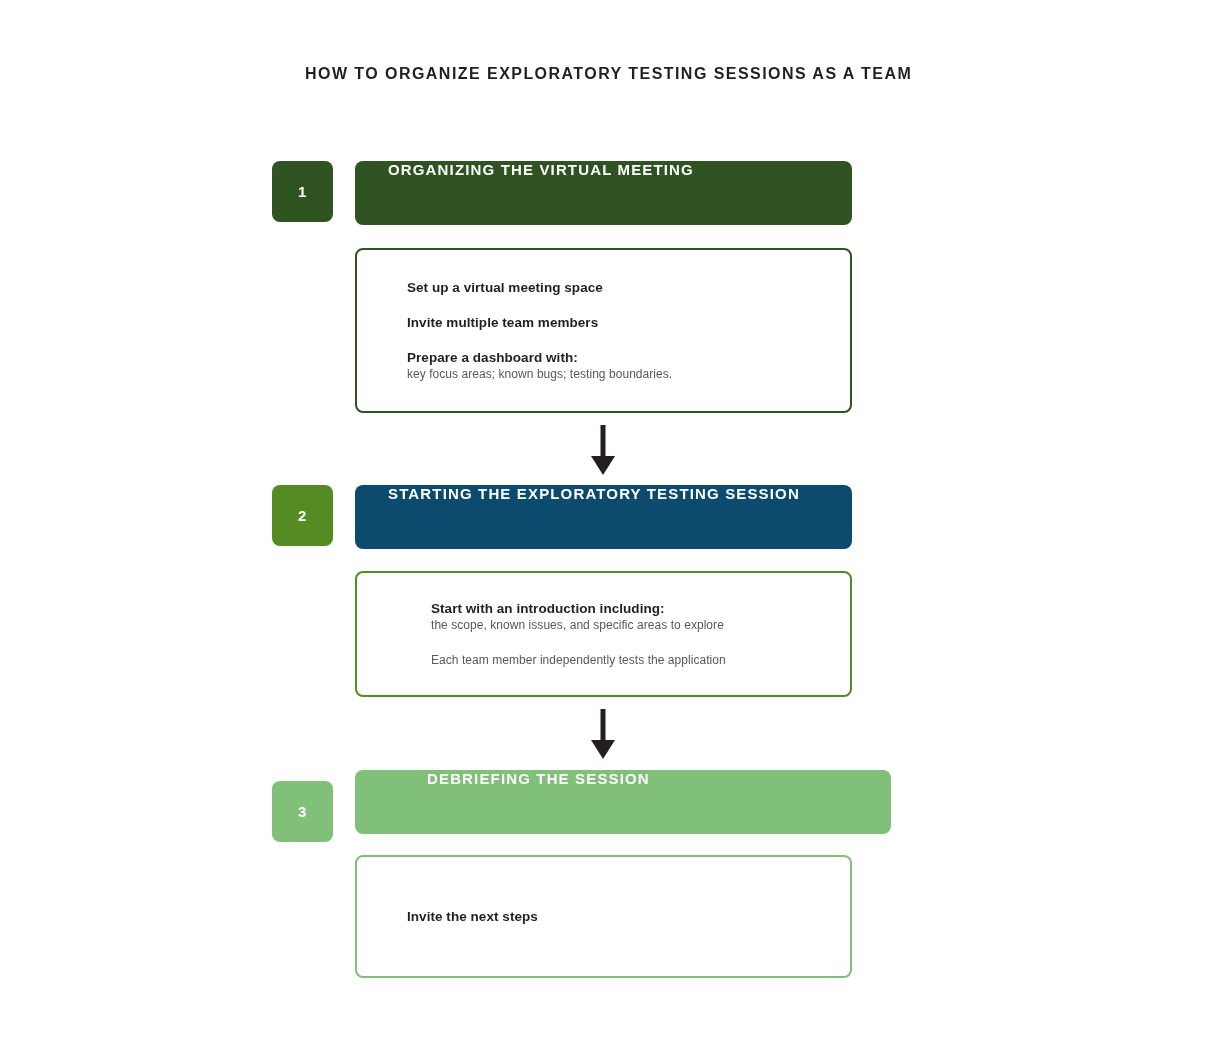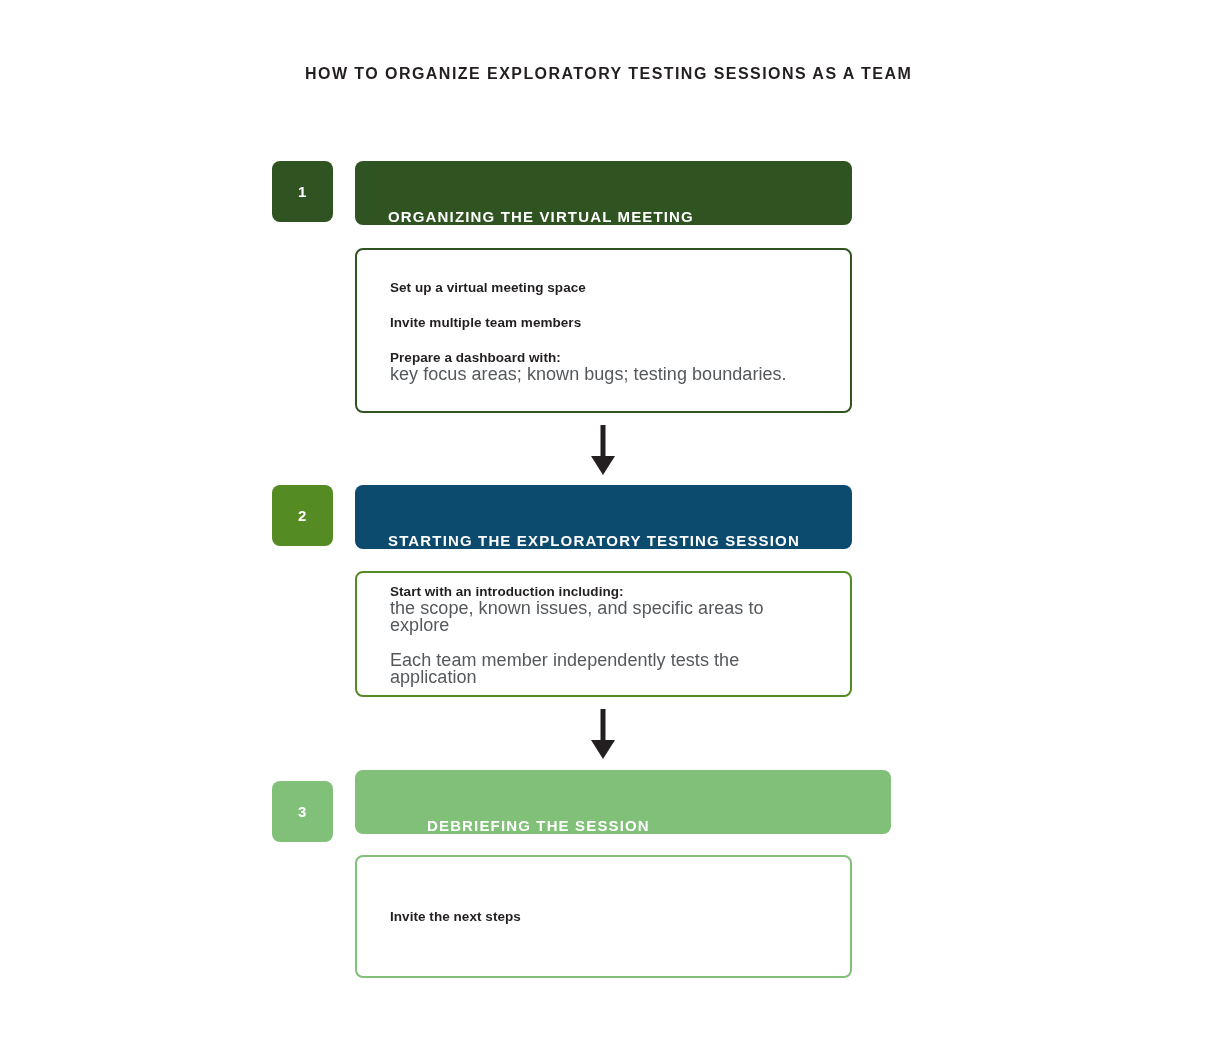--- a/index.html
+++ b/index.html
@@ -55,21 +55,21 @@
     justify-content: center;
   }
 
   .header-bar {
     position: absolute;
     left: 355px;
     width: 497px;
     height: 64px;
     border-radius: 8px;
     display: flex;
-    align-items: flex-end;
+    align-items: flex-start;
   }
 
   .header-label {
     margin-left: 33px;
     color: #ffffff;
     font-size: 15px;
     font-weight: bold;
     letter-spacing: 1.15px;
     white-space: nowrap;
   }
@@ -84,41 +84,42 @@
     border-style: solid;
     border-width: 2px;
   }
 
   .content-inner {
     padding: 0 33px;
     height: 100%;
     display: flex;
     flex-direction: column;
     justify-content: center;
+    margin-left: 17px;
   }
 
   .para {
     margin: 0;
   }
   .para + .para {
     margin-top: 18px;
   }
 
   .para .lead {
     display: block;
     font-size: 13.5px;
     font-weight: bold;
     color: #231f20;
     line-height: 17px;
     letter-spacing: 0.05px;
   }
 
   .para .sub {
     display: block;
-    font-size: 18px;
+    font-size: 12px;
     font-weight: normal;
     color: #55595c;
     line-height: 17px;
     letter-spacing: 0.05px;
   }
 
   
   .arrow {
     position: absolute;
     left: 588px;
@@ -169,21 +170,21 @@
   <div class="step">
 
     <div class="badge" style="left:272px; top:485px; background:#558b23;">
       <span>2</span>
     </div>
 
     <div class="header-bar" style="top:485px; background:#0c4a6e;">
       <span class="header-label">STARTING THE EXPLORATORY TESTING SESSION</span>
     </div>
 
-    <div class="content-box" style="top:571px; height:126px; border-color:#558b23;">
+    <div class="content-box" style="top:571px; height:126px; border-color:#558b23;padding-left:24px;">
       <div class="content-inner">
         <p class="para">
           <span class="lead">Start with an introduction including:</span>
           <span class="sub">the scope, known issues, and specific areas to explore</span>
         </p>
         <p class="para">
           <span class="sub">Each team member independently tests the application</span>
         </p>
       </div>
     </div>

